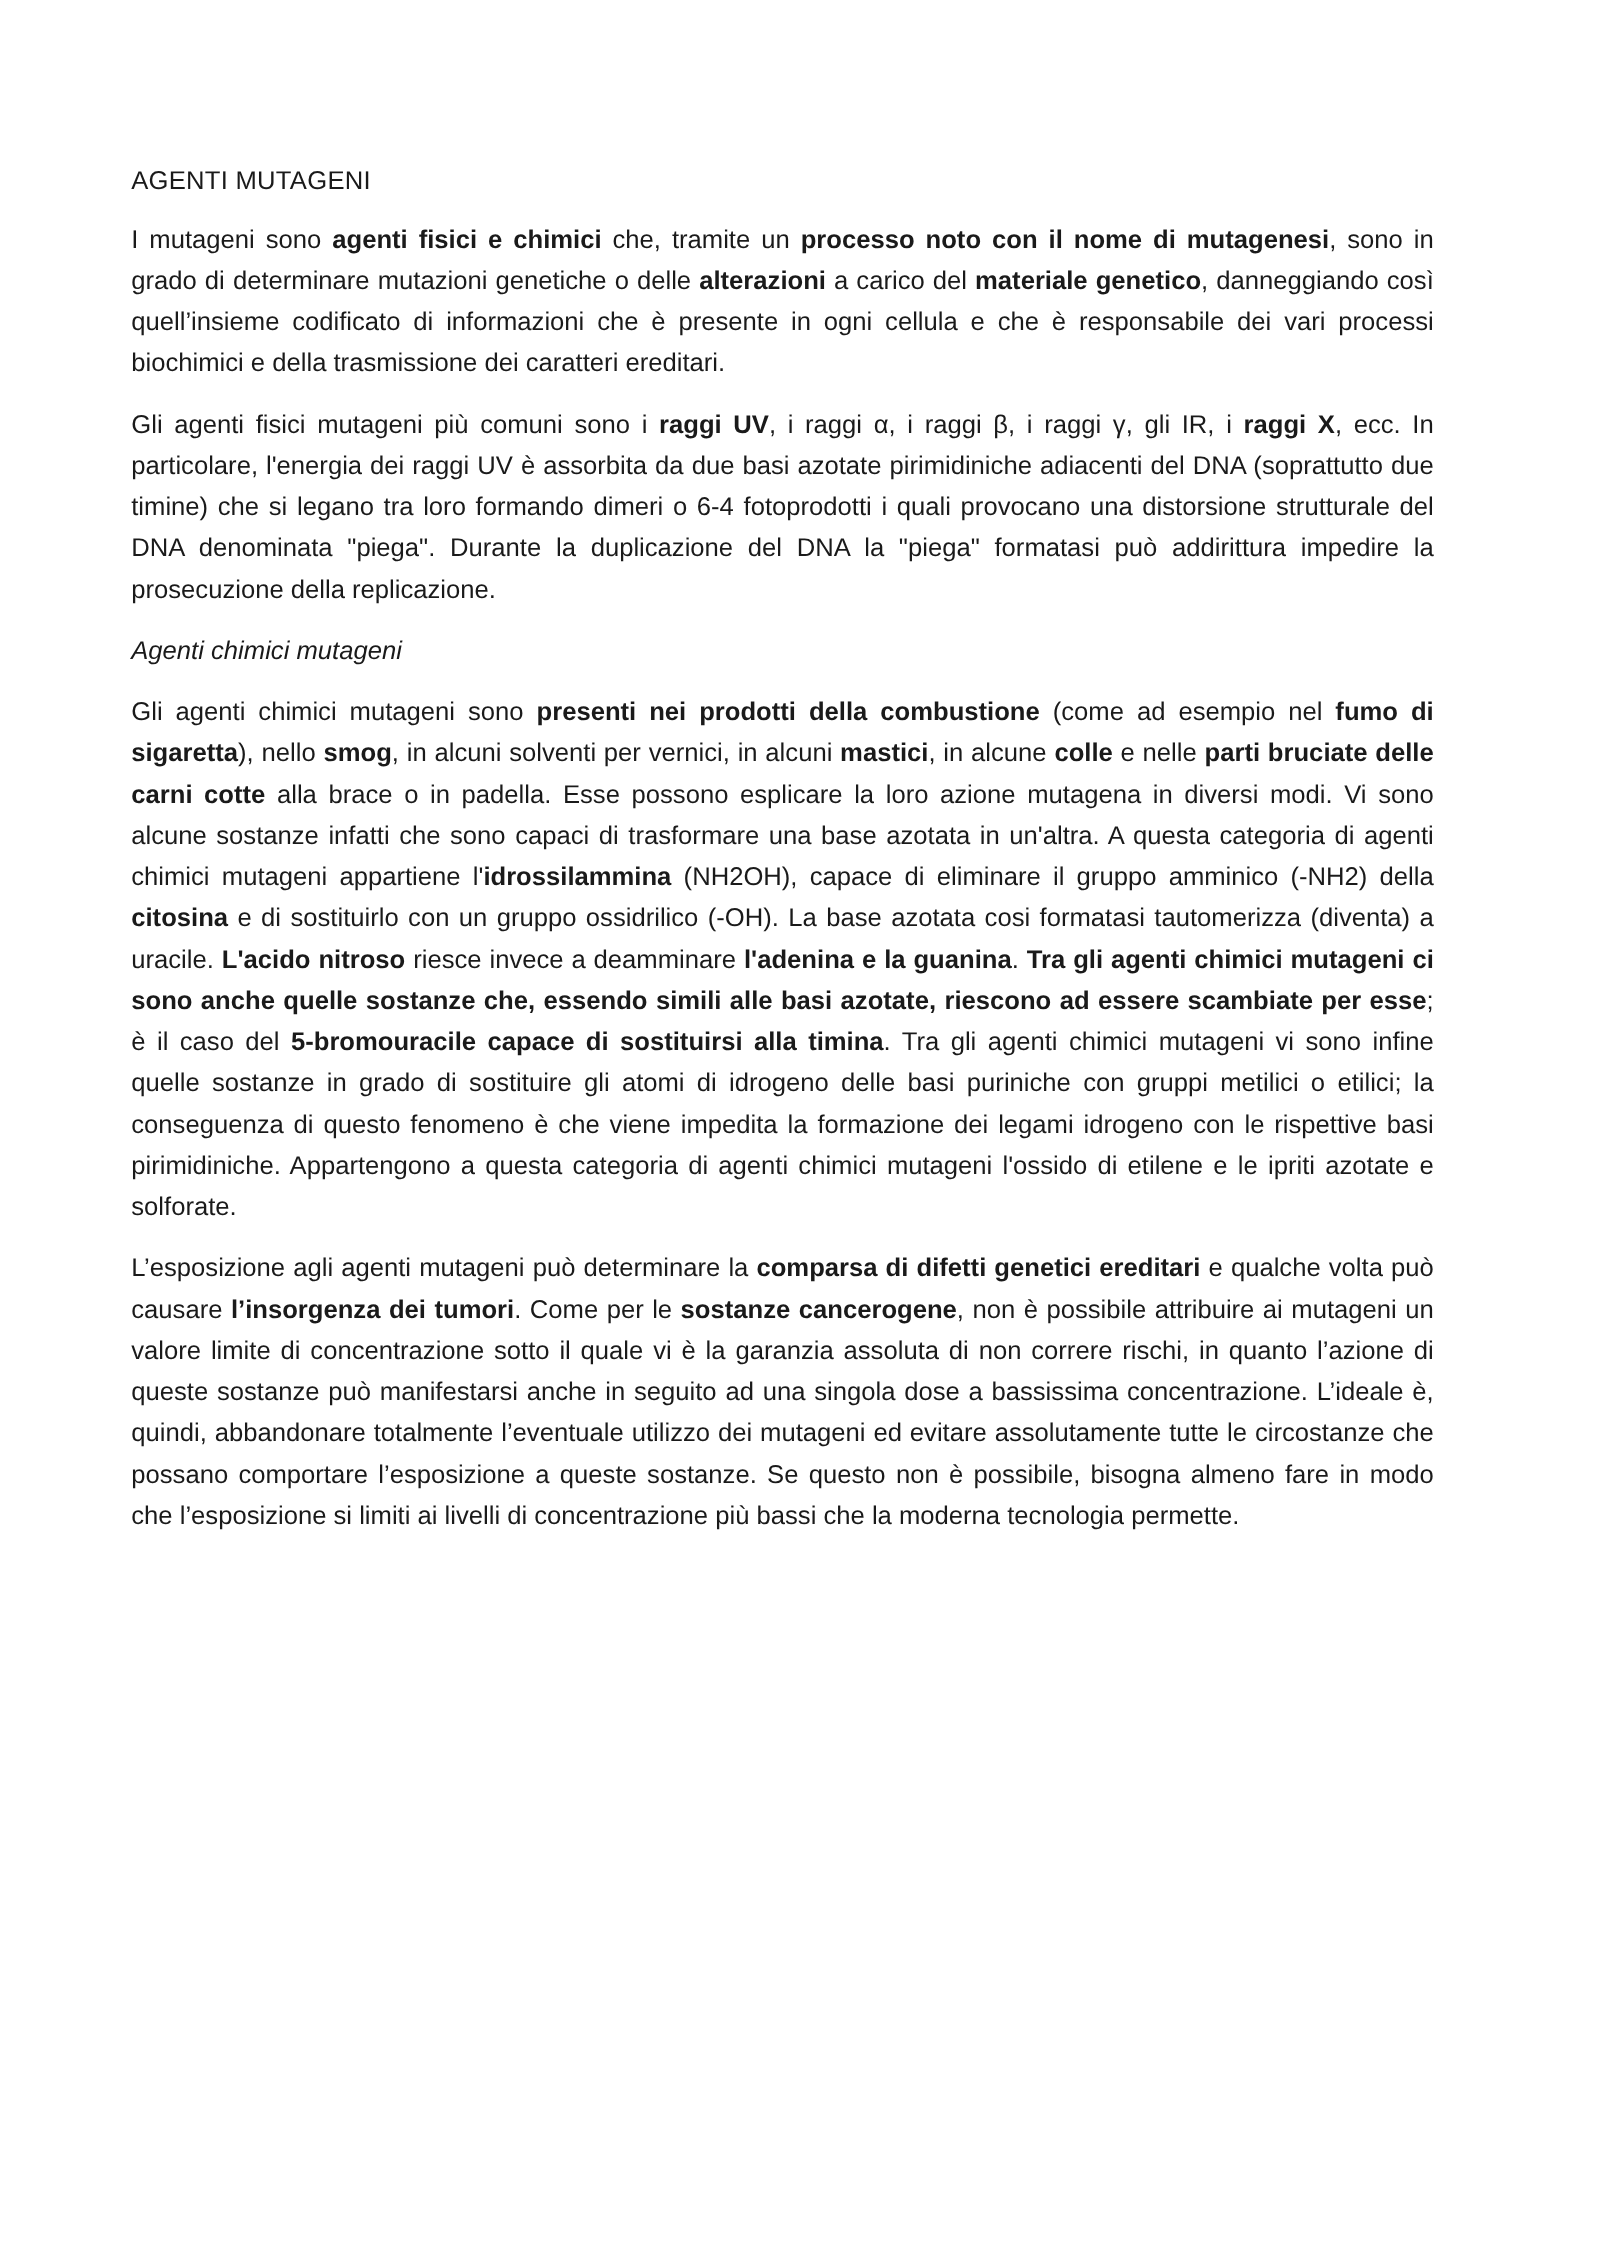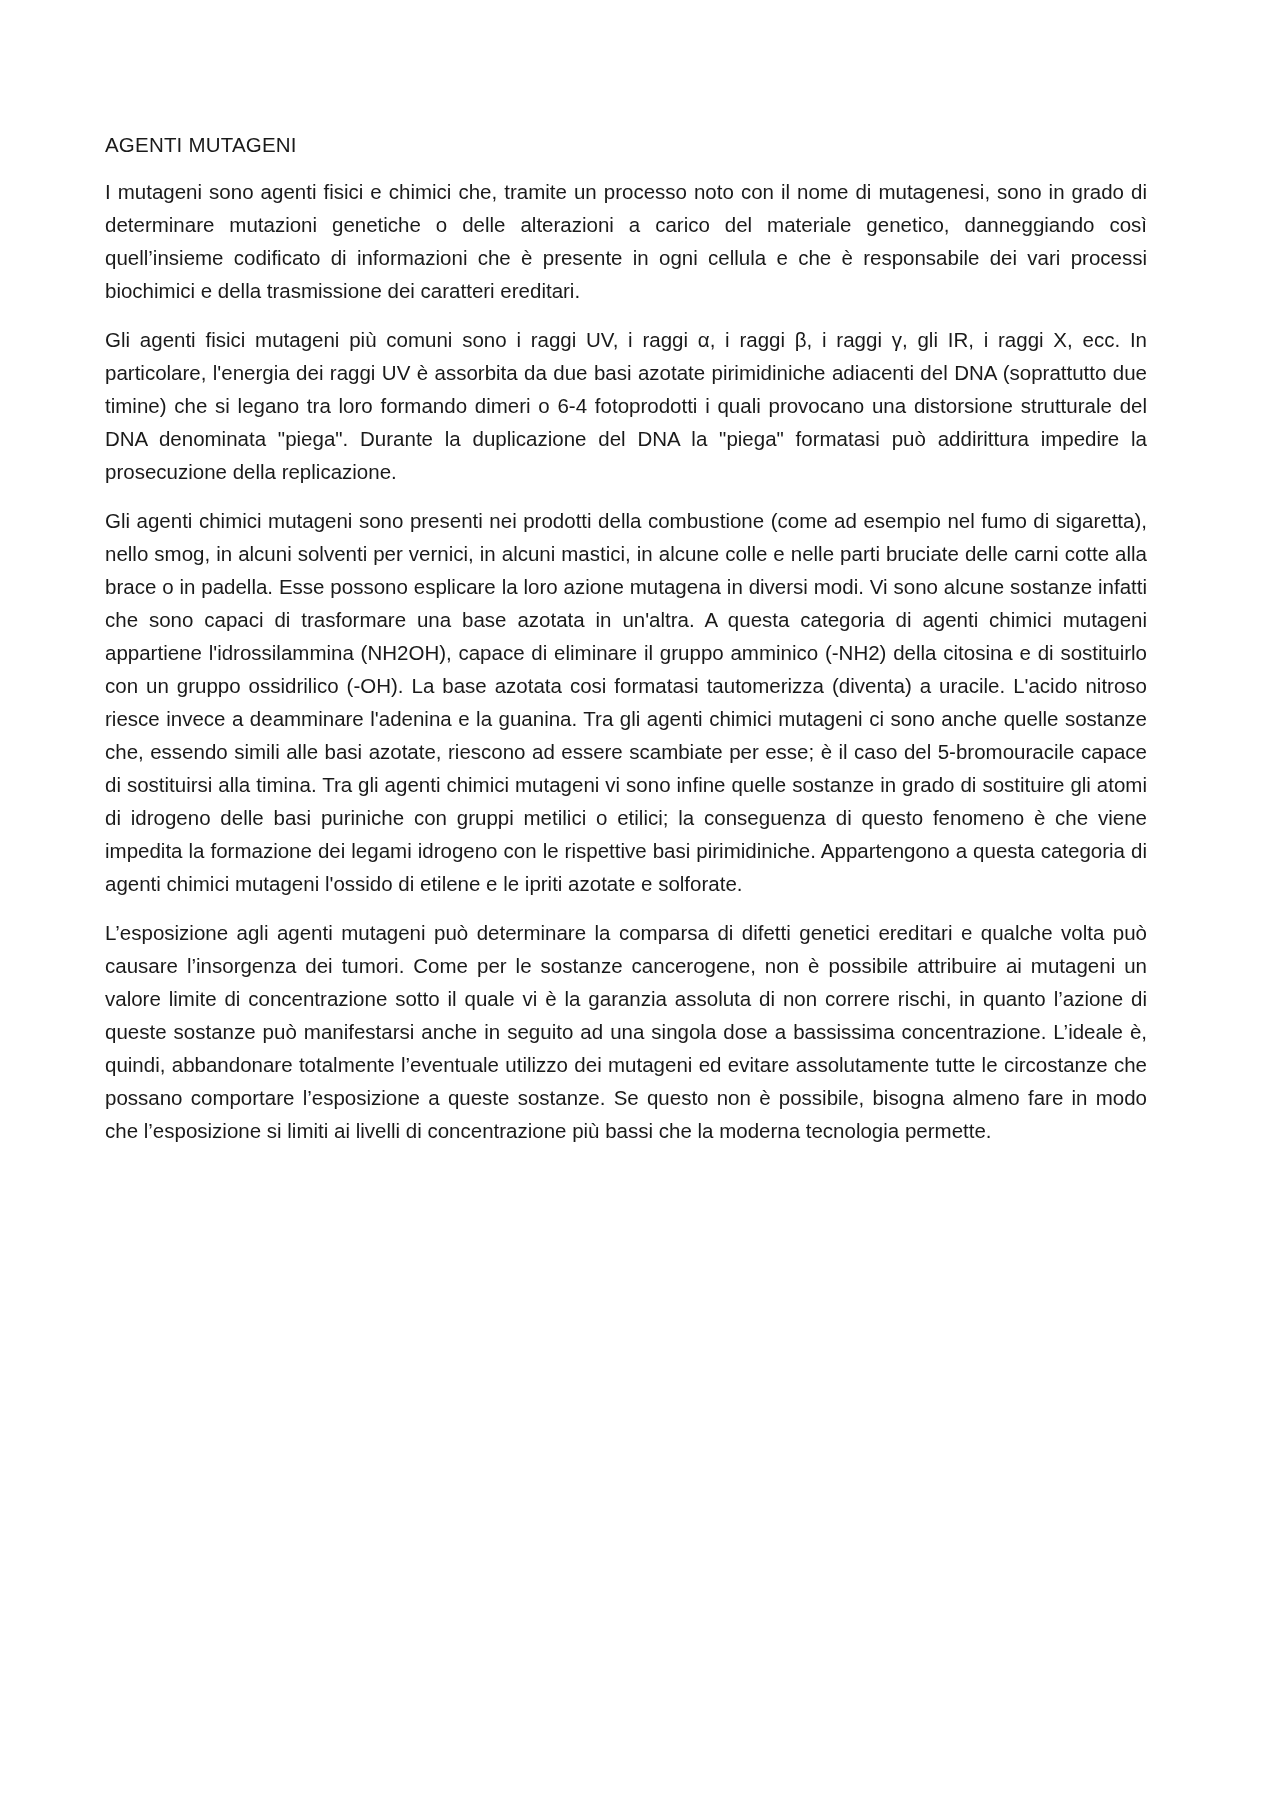--- a/index.html
+++ b/index.html
@@ -28,27 +28,28 @@
   .para {
     margin: 0 0 16px 0;
     text-align: justify;
     text-justify: inter-word;
   }
   .heading {
     margin: 4px 0 16px 0;
     font-style: italic;
     text-align: left;
   }
-  .b { font-weight: normal; }
+  .b { font-weight: bold; }
   .i { font-style: italic; }
 </style>
 </head>
 <body>
 
 <div class="page">
   <h1 class="title">AGENTI MUTAGENI</h1>
   <div id="doc-body">
       <p class="para"><span>I mutageni sono </span><span class="b">agenti fisici e chimici</span><span> che, tramite un </span><span class="b">processo noto con il nome di mutagenesi</span><span>, sono in grado di determinare mutazioni genetiche o delle </span><span class="b">alterazioni</span><span> a carico del </span><span class="b">materiale genetico</span><span>, danneggiando così quell’insieme codificato di informazioni che è presente in ogni cellula e che è responsabile dei vari processi biochimici e della trasmissione dei caratteri ereditari.</span></p>
       <p class="para"><span>Gli agenti fisici mutageni più comuni sono i </span><span class="b">raggi UV</span><span>, i raggi α, i raggi β, i raggi γ, gli IR, i </span><span class="b">raggi X</span><span>, ecc. In particolare, l'energia dei raggi UV è assorbita da due basi azotate pirimidiniche adiacenti del DNA (soprattutto due timine) che si legano tra loro formando dimeri o 6-4 fotoprodotti i quali provocano una distorsione strutturale del DNA denominata "piega". Durante la duplicazione del DNA la "piega" formatasi può addirittura impedire la prosecuzione della replicazione.</span></p>
+      <p class="heading"><span class="i">Agenti chimici mutageni</span></p>
       <p class="para"><span>Gli agenti chimici mutageni sono </span><span class="b">presenti nei prodotti della combustione</span><span> (come ad esempio nel </span><span class="b">fumo di sigaretta</span><span>), nello </span><span class="b">smog</span><span>, in alcuni solventi per vernici, in alcuni </span><span class="b">mastici</span><span>, in alcune </span><span class="b">colle</span><span> e nelle </span><span class="b">parti bruciate delle carni cotte</span><span> alla brace o in padella. Esse possono esplicare la loro azione mutagena in diversi modi. Vi sono alcune sostanze infatti che sono capaci di trasformare una base azotata in un'altra. A questa categoria di agenti chimici mutageni appartiene l'</span><span class="b">idrossilammina</span><span> (NH2OH), capace di eliminare il gruppo amminico (-NH2) della </span><span class="b">citosina</span><span> e di sostituirlo con un gruppo ossidrilico (-OH). La base azotata cosi formatasi tautomerizza (diventa) a uracile. </span><span class="b">L'acido nitroso</span><span> riesce invece a deamminare </span><span class="b">l'adenina e la guanina</span><span>. </span><span class="b">Tra gli agenti chimici mutageni ci sono anche quelle sostanze che, essendo simili alle basi azotate, riescono ad essere scambiate per esse</span><span>; è il caso del </span><span class="b">5-bromouracile capace di sostituirsi alla timina</span><span>. Tra gli agenti chimici mutageni vi sono infine quelle sostanze in grado di sostituire gli atomi di idrogeno delle basi puriniche con gruppi metilici o etilici; la conseguenza di questo fenomeno è che viene impedita la formazione dei legami idrogeno con le rispettive basi pirimidiniche. Appartengono a questa categoria di agenti chimici mutageni l'ossido di etilene e le ipriti azotate e solforate.</span></p>
       <p class="para"><span>L’esposizione agli agenti mutageni può determinare la </span><span class="b">comparsa di difetti genetici ereditari</span><span> e qualche volta può causare </span><span class="b">l’insorgenza dei tumori</span><span>. Come per le </span><span class="b">sostanze cancerogene</span><span>, non è possibile attribuire ai mutageni un valore limite di concentrazione sotto il quale vi è la garanzia assoluta di non correre rischi, in quanto l’azione di queste sostanze può manifestarsi anche in seguito ad una singola dose a bassissima concentrazione. L’ideale è, quindi, abbandonare totalmente l’eventuale utilizzo dei mutageni ed evitare assolutamente tutte le circostanze che possano comportare l’esposizione a queste sostanze. Se questo non è possibile, bisogna almeno fare in modo che l’esposizione si limiti ai livelli di concentrazione più bassi che la moderna tecnologia permette.</span></p>
     </div>
 </div>
 
 </body></html>

